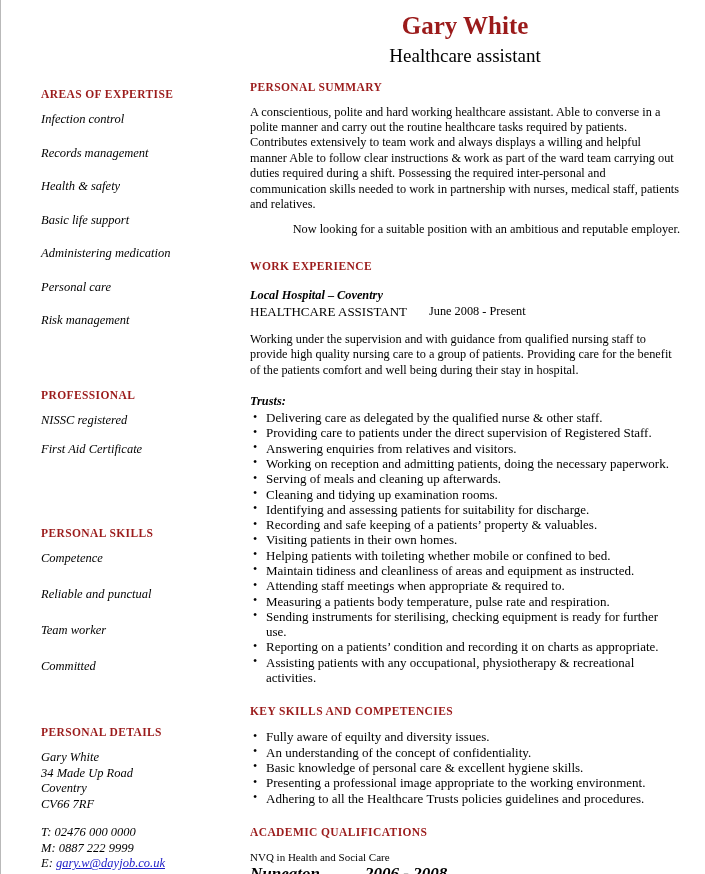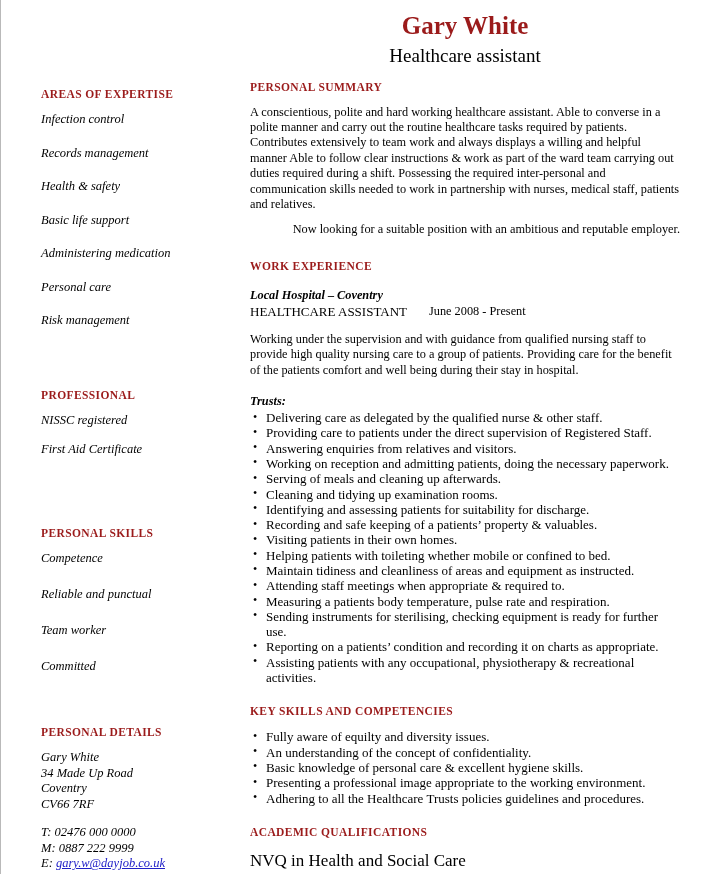--- a/index.html
+++ b/index.html
@@ -144,21 +144,21 @@
   }
   .bullets li::before {
     content: "\2022";
     position: absolute;
     left: 3px;
     top: -0.5px;
     font-size: 12px;
   }
 
   .acad-degree {
-    font-size: 17px;
+    font-size: 11px;
     margin: 13px 0 0 0;
   }
   .acad-school-row {
     margin: 1px 0 0 0;
     font-size: 17px;
     font-weight: bold;
     font-style: italic;
     display: flex;
   }
   .acad-school { width: 115px; }

